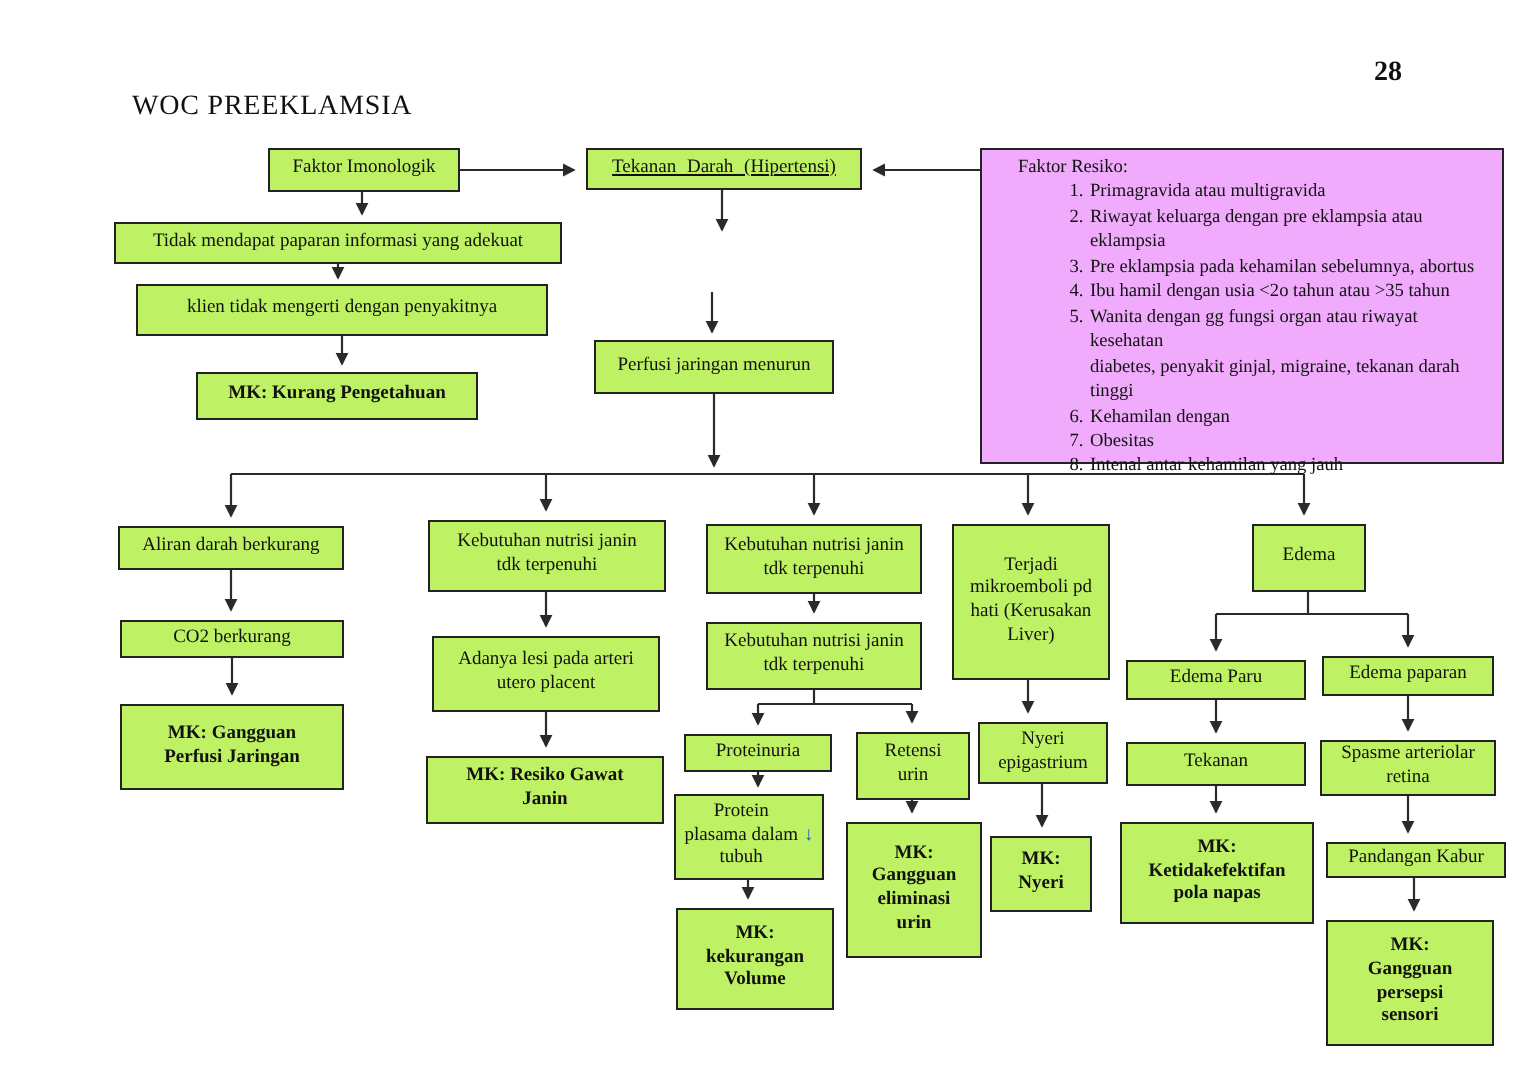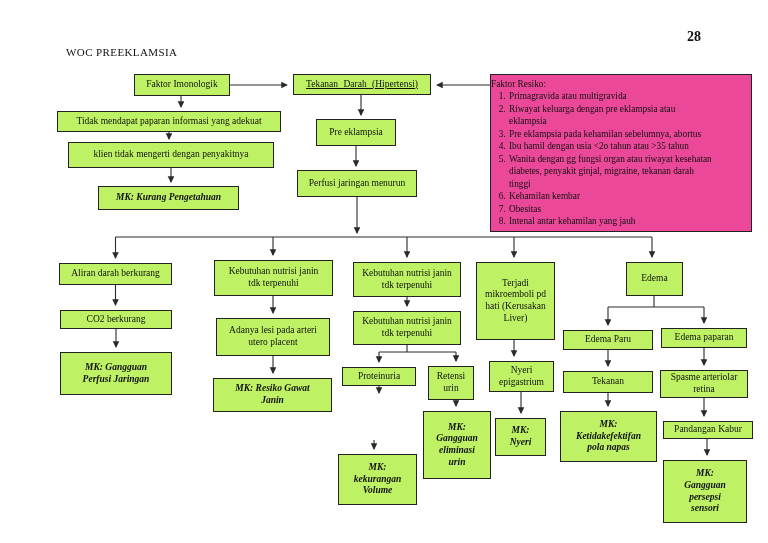--- a/index.html
+++ b/index.html
@@ -1,38 +1,38 @@
 <!DOCTYPE html>
 <html><head>
 <meta charset="utf-8">
 <style>
   html,body{margin:0;padding:0;background:#fff;}
   .page{
     position:relative;width:768px;height:543px;background:#ffffff;
     font-family:"Liberation Serif", serif;color:#111;overflow:hidden;
   }
-  .doc-title{position:absolute;left:66px;top:46px;font-size:11px;letter-spacing:.4px;}
+  .doc-title{position:absolute;left:66px;top:46px;font-size:14px;letter-spacing:.4px;}
   .page-num{position:absolute;left:687px;top:29px;font-size:14px;font-weight:bold;}
   svg.connectors{position:absolute;left:0;top:0;width:768px;height:543px;}
   .node{
     position:absolute;border:1.6px solid #222;background:#bef264;box-sizing:border-box;
     display:flex;align-items:center;justify-content:center;text-align:center;
     font-size:9.5px;line-height:1.22;white-space:pre-line;padding:1px 2px;
   }
-  .bold{font-weight:bold;font-style:italic;}
+  .bold{font-weight:bold;}
   .wspace{word-spacing:3px;text-decoration:underline;}
   .blue-arrow{color:#2356c9;font-weight:bold;margin-left:3px;white-space:normal;}
   .risk-box{
     position:absolute;left:490px;top:74px;width:262px;height:158px;
-    border:1.8px solid #222;background:#ec4899;box-sizing:border-box;
-    font-size:9.3px;line-height:1.34;padding:3px 4px 2px 0;
+    border:1.8px solid #222;background:#f0abfc;box-sizing:border-box;
+    font-size:9.3px;line-height:1.34;padding:3px 4px 2px 18px;
   }
   .risk-box .risk-title{margin:0;}
   .risk-box ol{margin:0;padding-left:17px;}
-  .risk-box li{white-space:pre-line;padding-left:1px;}
+  .risk-box li{white-space:pre-line;padding-left:1px;margin-left:18px;}
 </style>
 </head>
 <body>
 
 <div class="page">
 
   <div class="doc-title">WOC PREEKLAMSIA</div>
   <div class="page-num">28</div>
 
   <svg class="connectors" viewBox="0 0 768 543" xmlns="http://www.w3.org/2000/svg">
@@ -96,52 +96,54 @@
     <p class="risk-title">Faktor Resiko:</p>
     <ol>
       <li>Primagravida atau multigravida</li>
       <li>Riwayat keluarga dengan pre eklampsia atau
 eklampsia</li>
       <li>Pre eklampsia pada kehamilan sebelumnya, abortus</li>
       <li>Ibu hamil dengan usia &lt;2o tahun atau &gt;35 tahun</li>
       <li>Wanita dengan gg fungsi organ atau riwayat kesehatan
 diabetes, penyakit ginjal, migraine, tekanan darah
 tinggi</li>
-      <li>Kehamilan kembar</li>
+      <li>Kehamilan dengan</li>
       <li>Obesitas</li>
       <li>Intenal antar kehamilan yang jauh</li>
     </ol>
   </div>
 
   <div class="node" style="left:57px;top:111px;width:224px;height:21px">Tidak mendapat paparan informasi yang adekuat</div>
   <div class="node" style="left:68px;top:142px;width:206px;height:26px">klien tidak mengerti dengan penyakitnya</div>
   <div class="node bold" style="left:98px;top:186px;width:141px;height:24px">MK: Kurang Pengetahuan</div>
 
-  <div class="node" style="left:316px;top:119px;width:80px;height:27px">Pre eklampsia</div>
   <div class="node" style="left:297px;top:170px;width:120px;height:27px">Perfusi jaringan menurun</div>
 
   <div class="node" style="left:59px;top:263px;width:113px;height:22px">Aliran darah berkurang</div>
   <div class="node" style="left:60px;top:310px;width:112px;height:19px">CO2 berkurang</div>
   <div class="node bold" style="left:60px;top:352px;width:112px;height:43px">MK: Gangguan
 Perfusi Jaringan</div>
 
   <div class="node" style="left:214px;top:260px;width:119px;height:36px">Kebutuhan nutrisi janin
 tdk terpenuhi</div>
   <div class="node" style="left:216px;top:318px;width:114px;height:38px">Adanya lesi pada arteri
 utero placent</div>
   <div class="node bold" style="left:213px;top:378px;width:119px;height:34px">MK: Resiko Gawat
 Janin</div>
 
   <div class="node" style="left:353px;top:262px;width:108px;height:35px">Kebutuhan nutrisi janin
 tdk terpenuhi</div>
   <div class="node" style="left:353px;top:311px;width:108px;height:34px">Kebutuhan nutrisi janin
 tdk terpenuhi</div>
   <div class="node" style="left:342px;top:367px;width:74px;height:19px">Proteinuria</div>
-  <div class="node" style="left:428px;top:366px;width:46px;height:34px">Retensi
+  <div class="node" style="left:428px;top:366px;width:57px;height:34px">Retensi
 urin</div>
+  <div class="node" style="left:337px;top:397px;width:75px;height:43px"><span>Protein
+plasama dalam
+tubuh</span><span class="blue-arrow">↓</span></div>
   <div class="node bold" style="left:338px;top:454px;width:79px;height:51px">MK:
 kekurangan
 Volume</div>
   <div class="node bold" style="left:423px;top:411px;width:68px;height:68px">MK:
 Gangguan
 eliminasi
 urin</div>
 
   <div class="node" style="left:476px;top:262px;width:79px;height:78px">Terjadi
 mikroemboli pd

